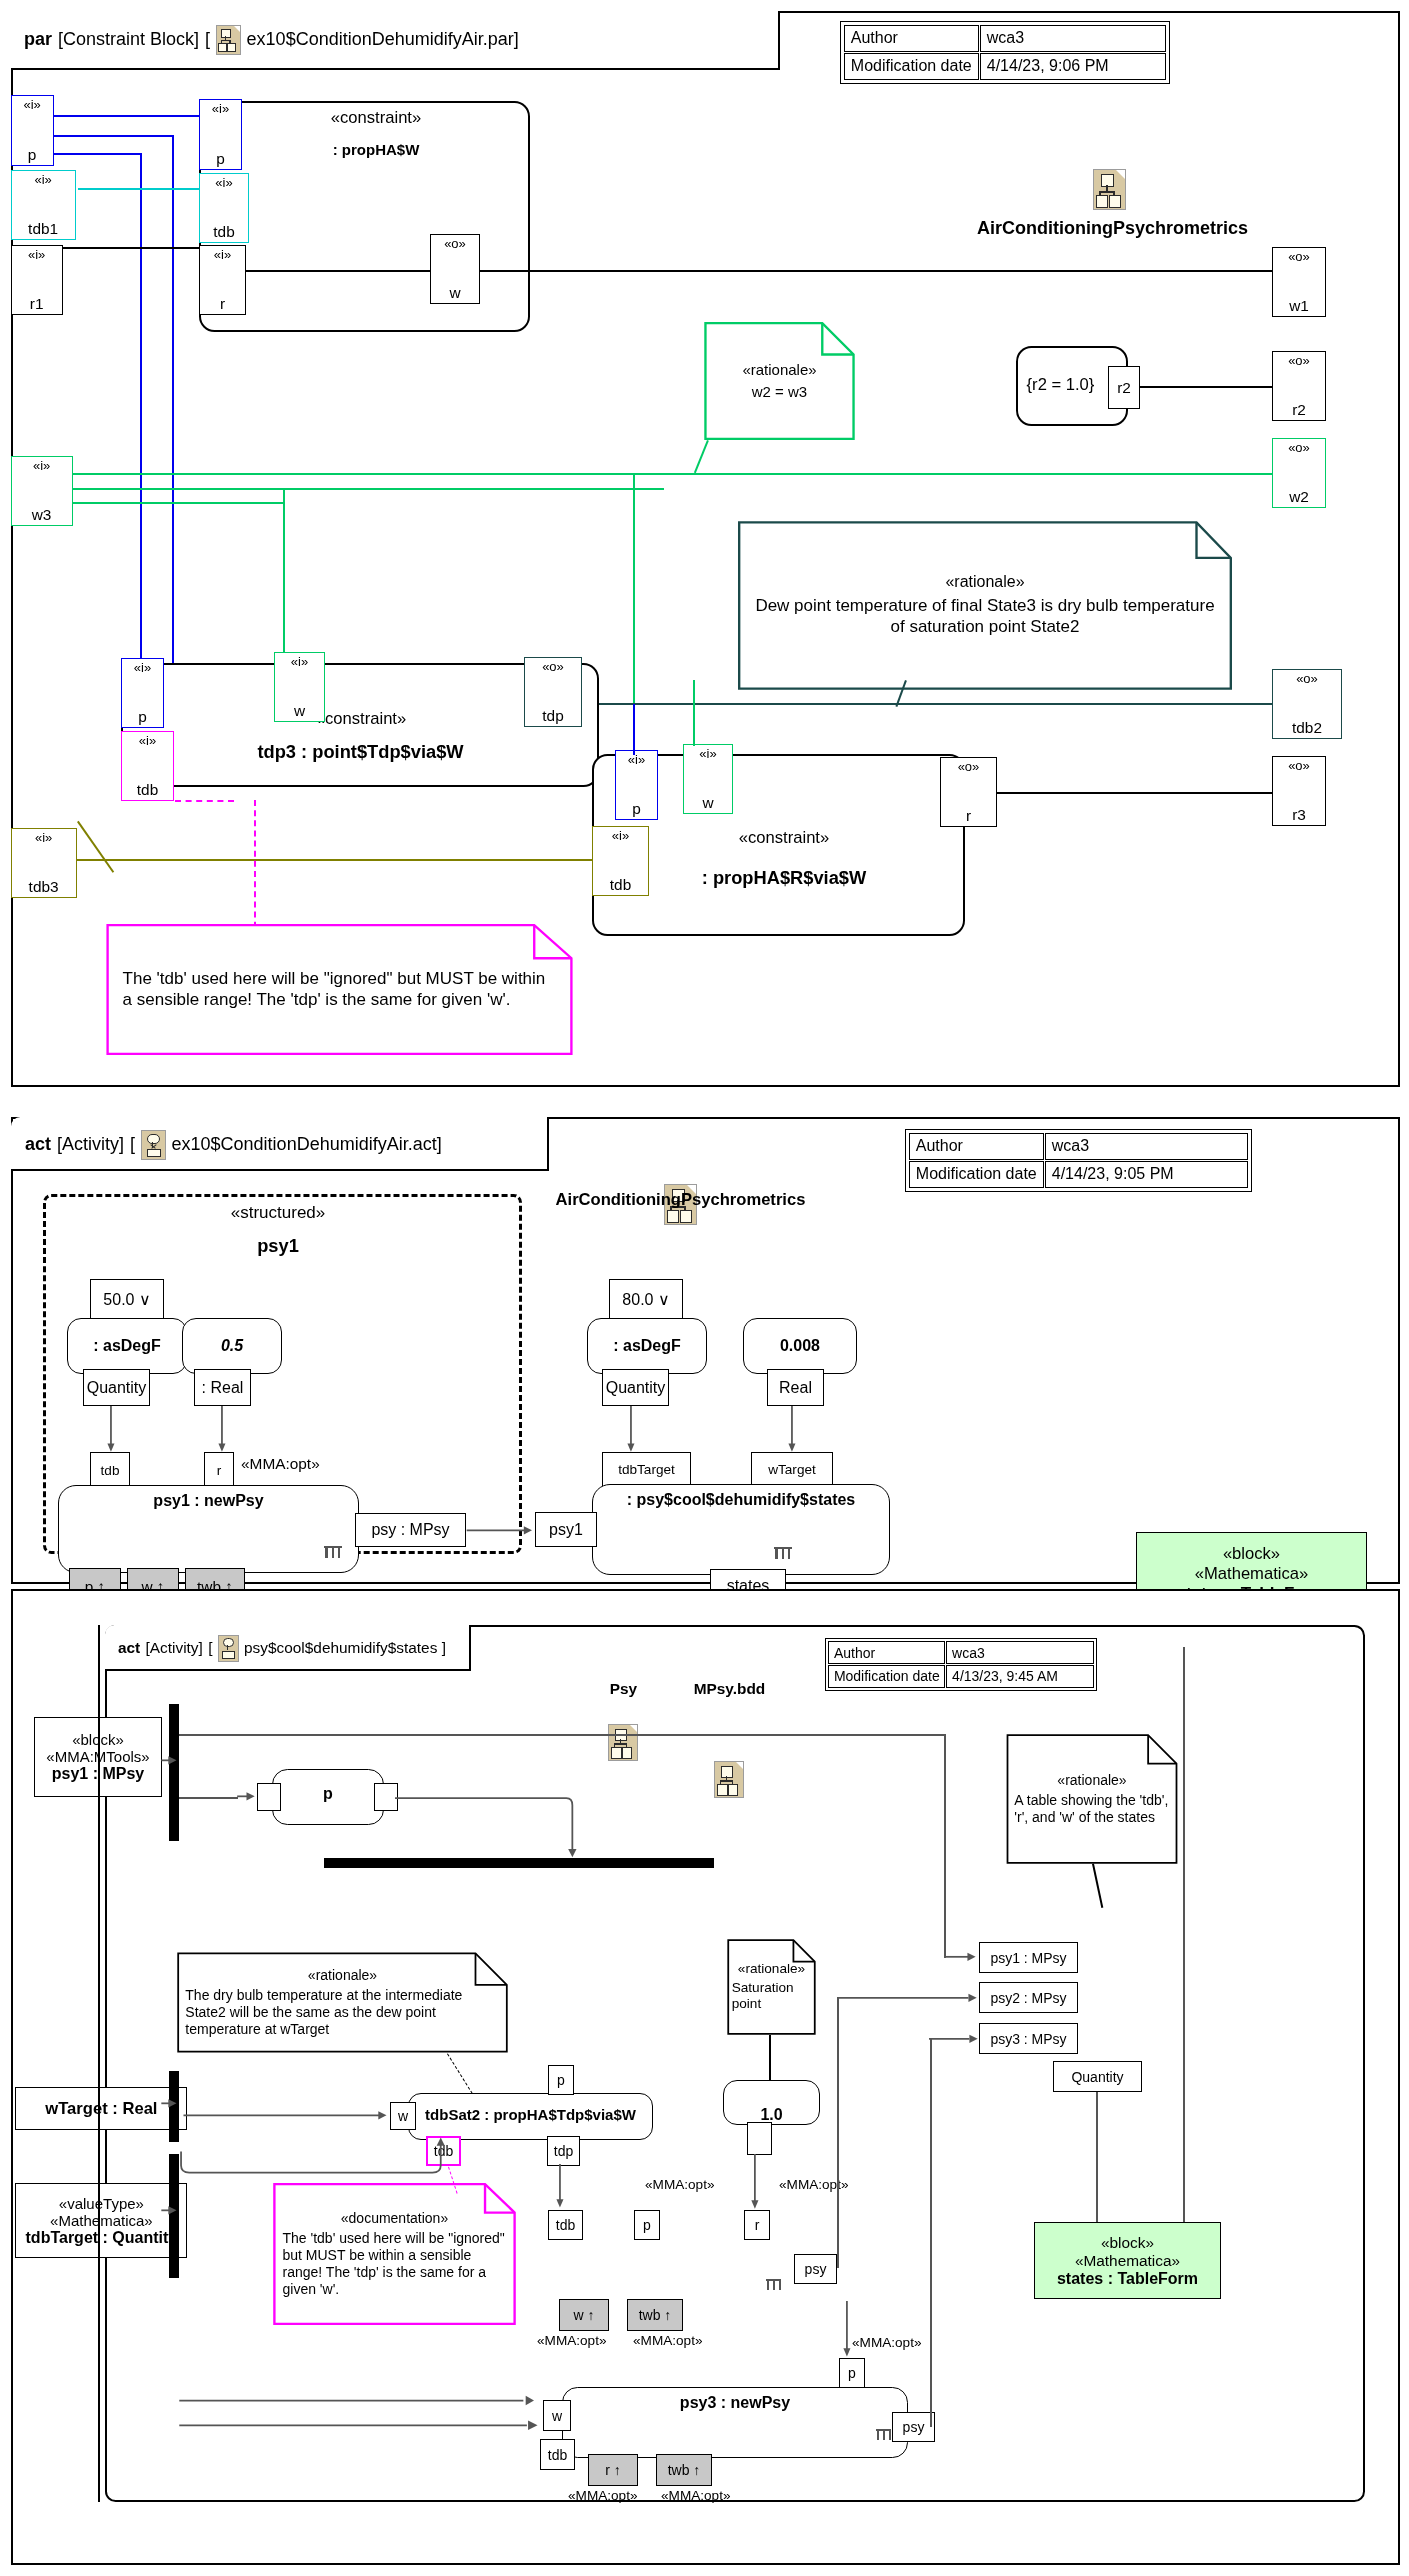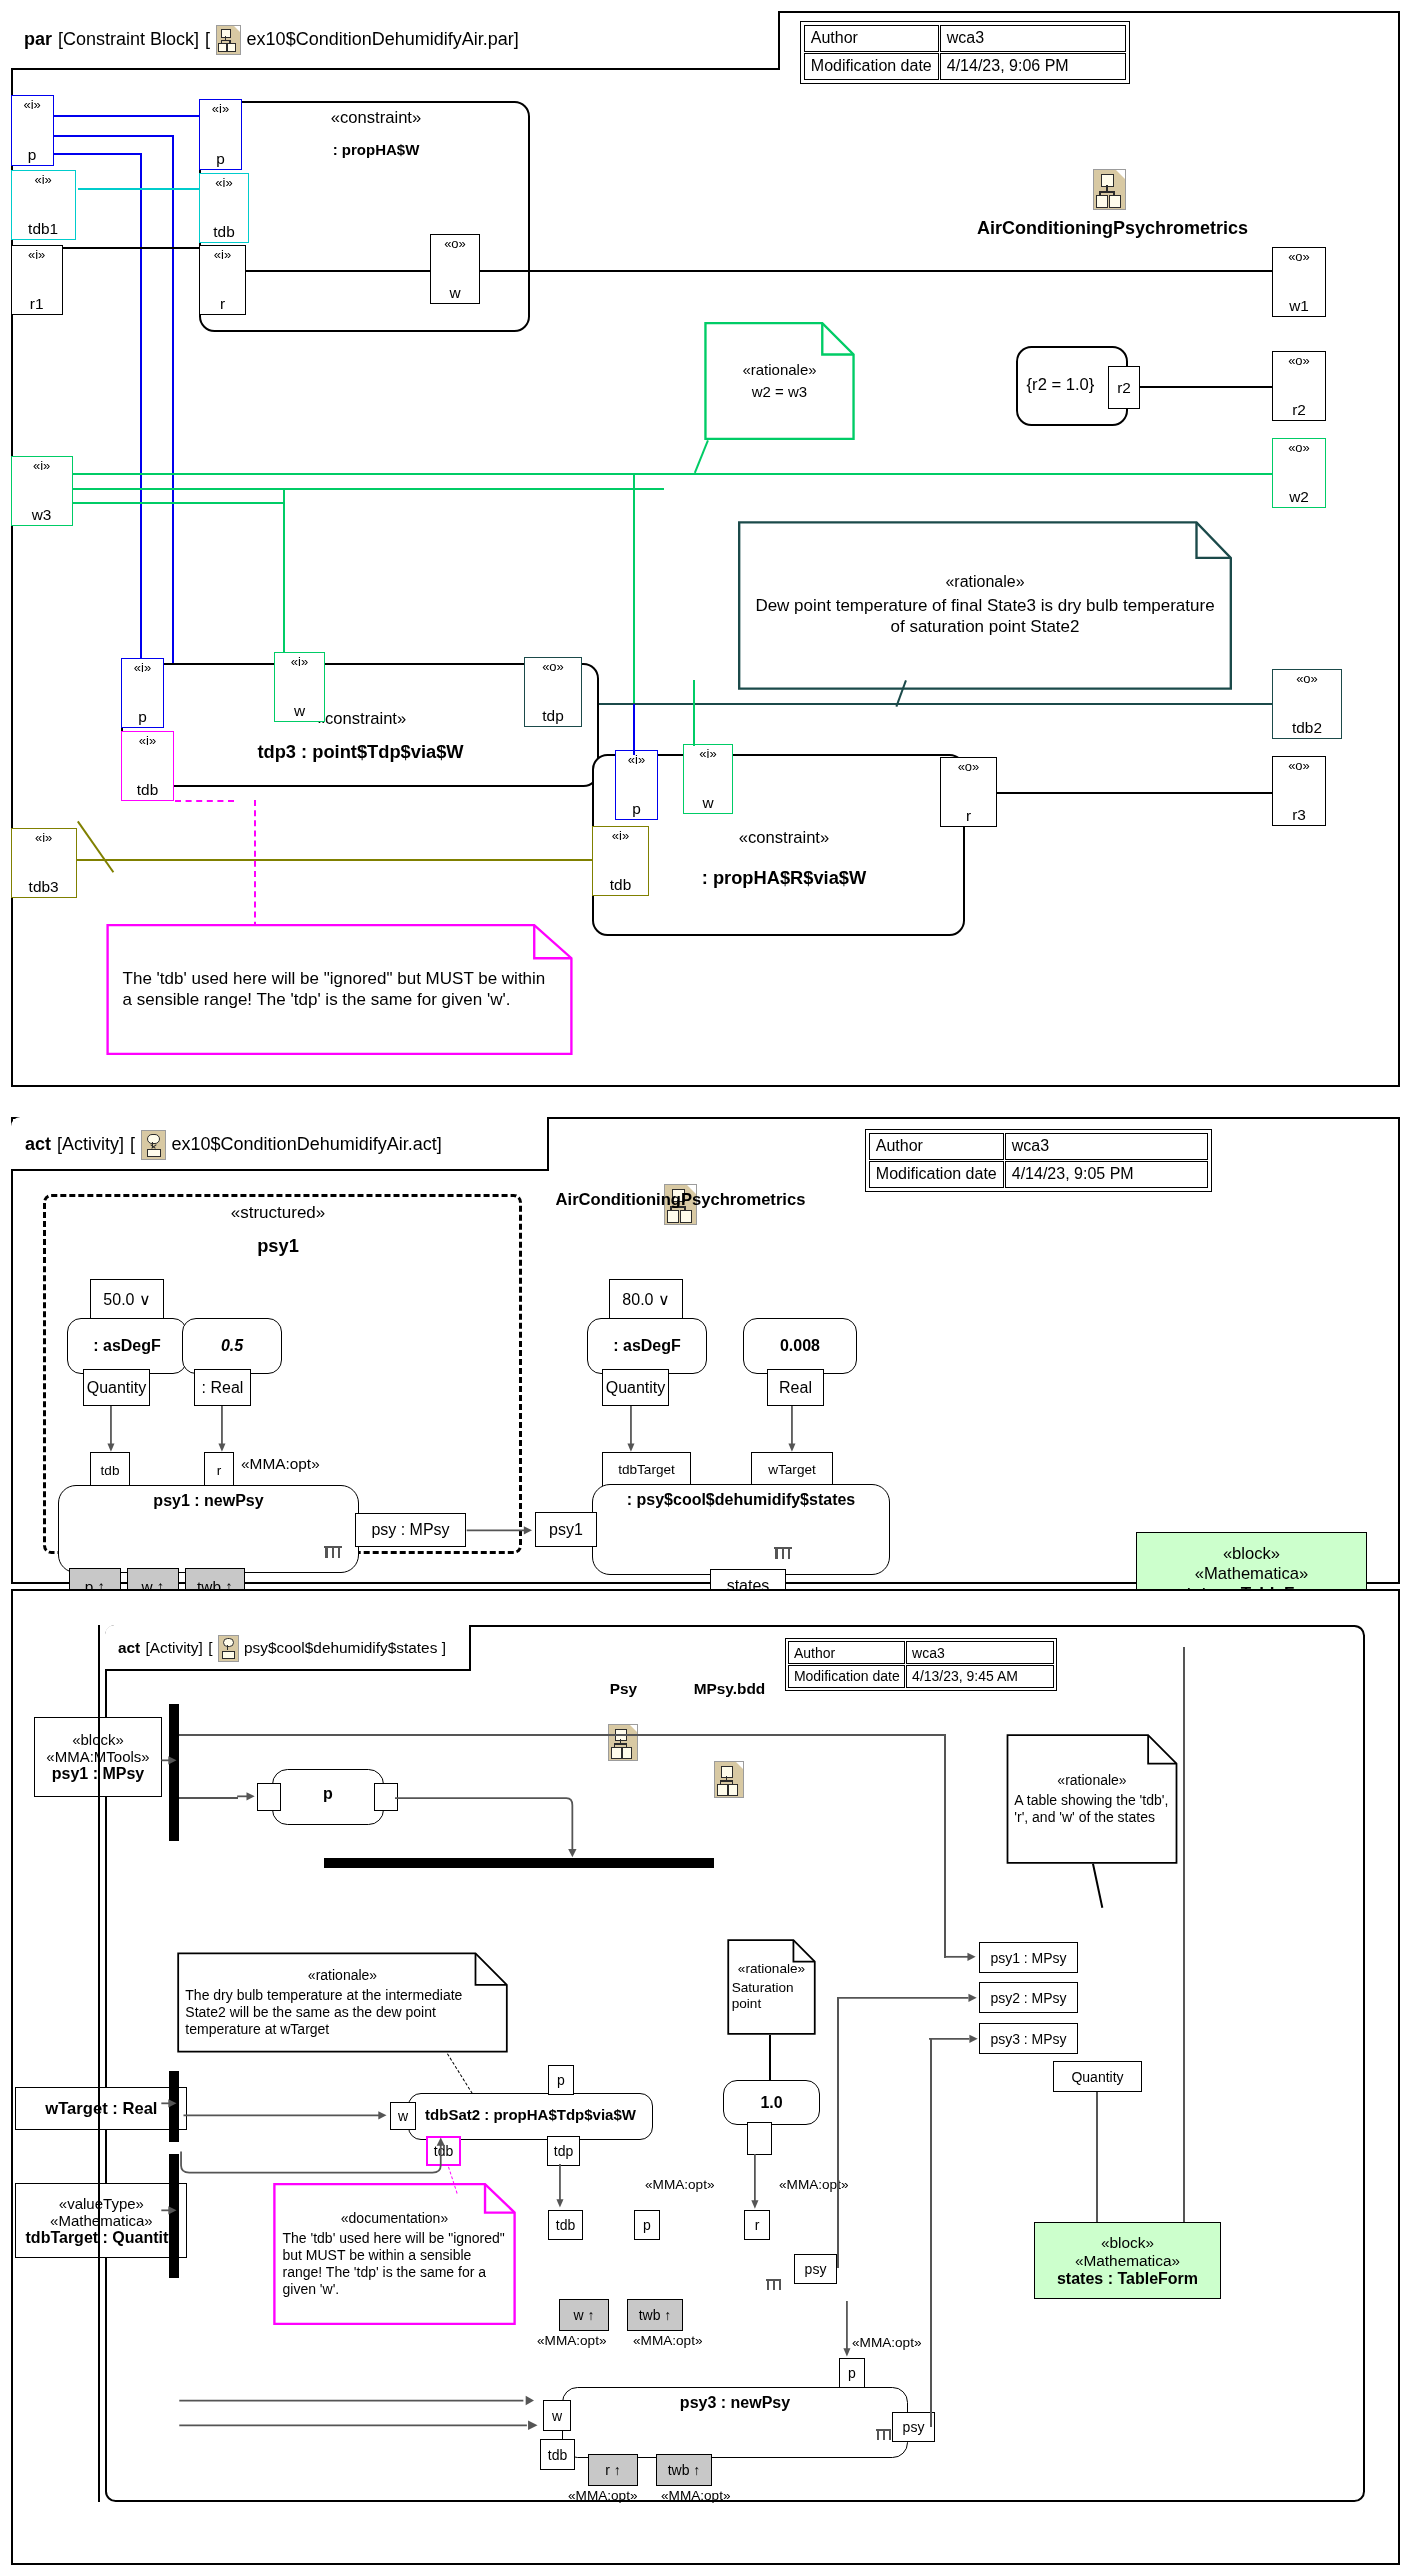--- a/index.html
+++ b/index.html
@@ -32,21 +32,21 @@
   .note .stereo{font-size:15px;margin-bottom:4.7px;}
   .note .txt{font-size:15px;line-height:1.22;}
   .note .txt.left{text-align:left;align-self:stretch;}
 
   
   .lbl{position:absolute;font-size:13.6px;white-space:nowrap;}
   .lblc{position:absolute;font-size:13.6px;white-space:nowrap;text-align:center;}
   .bold{font-weight:bold;}
 
   
-  .meta{border:1.8px solid #000;background:#fff;padding:1.8px;}
+  .meta{border:1.8px solid #000;background:#fff;padding:1.8px;margin-left:40px;}
   .meta table{border-collapse:separate;border-spacing:1.8px;}
   .meta td{border:1.8px solid #000;font-size:16px;padding:3.5px 6px;white-space:nowrap;background:#fff;}
 
   
   .pkgicon{position:relative;background:#d8c9a3;border:1.2px solid #9c9c9c;}
   .pkgicon .sq{position:absolute;background:#fffceb;border:1.8px solid #2b2b2b;}
   .pkgicon .cn{position:absolute;background:#2b2b2b;}
   .pkgicon .fold{position:absolute;right:0;top:0;width:0;height:0;
       border-left:6.5px solid transparent;border-top:6.5px solid #fff;}
 
@@ -621,21 +621,21 @@
   <svg width="89" height="96" style="position:absolute;left:0;top:0;" viewBox="0 0 150 162">
     <polygon points="2,2 112,2 148,38 148,160 2,160" fill="#fff" stroke="#000" stroke-width="3"></polygon>
     <polyline points="112,2 112,38 148,38" fill="none" stroke="#000" stroke-width="3"></polyline>
   </svg>
   <div class="body" style="padding:4.7px 4.7px;align-items:flex-start;">
     <div class="stereo" style="font-size:13.6px;align-self:center;margin-bottom:3.5px;">«rationale»</div>
     <div class="txt left" style="font-size:13.6px;">Saturation point</div>
   </div>
 </div>
 <div class="abs" style="left:769px;top:2035px;width:1.8px;height:45px;background:#000;"></div>
-<div class="pill" style="left:723px;top:2080px;width:95px;height:43px;">
+<div class="pill" style="left:723px;top:2080px;width:95px;height:43px;align-items:flex-end;">
       <span>1.0</span>
     </div>
 <div class="abs box" style="left:747px;top:2122px;width:25px;height:33px;"></div>
 <svg class="abs" style="left:750px;top:2154px;width:24px;height:57px;" viewBox="0 0 40 96" width="24" height="57">
       <line x1="8" y1="0" x2="8" y2="82" stroke="#555" stroke-width="3"></line>
       <polygon points="8,92 2,78 14,78" fill="#555"></polygon>
     </svg>
 <div class="lbl" style="left:645px;top:2177px;font-size:13.6px;">«MMA:opt»</div>
 <div class="lbl" style="left:779px;top:2177px;font-size:13.6px;">«MMA:opt»</div>
 

